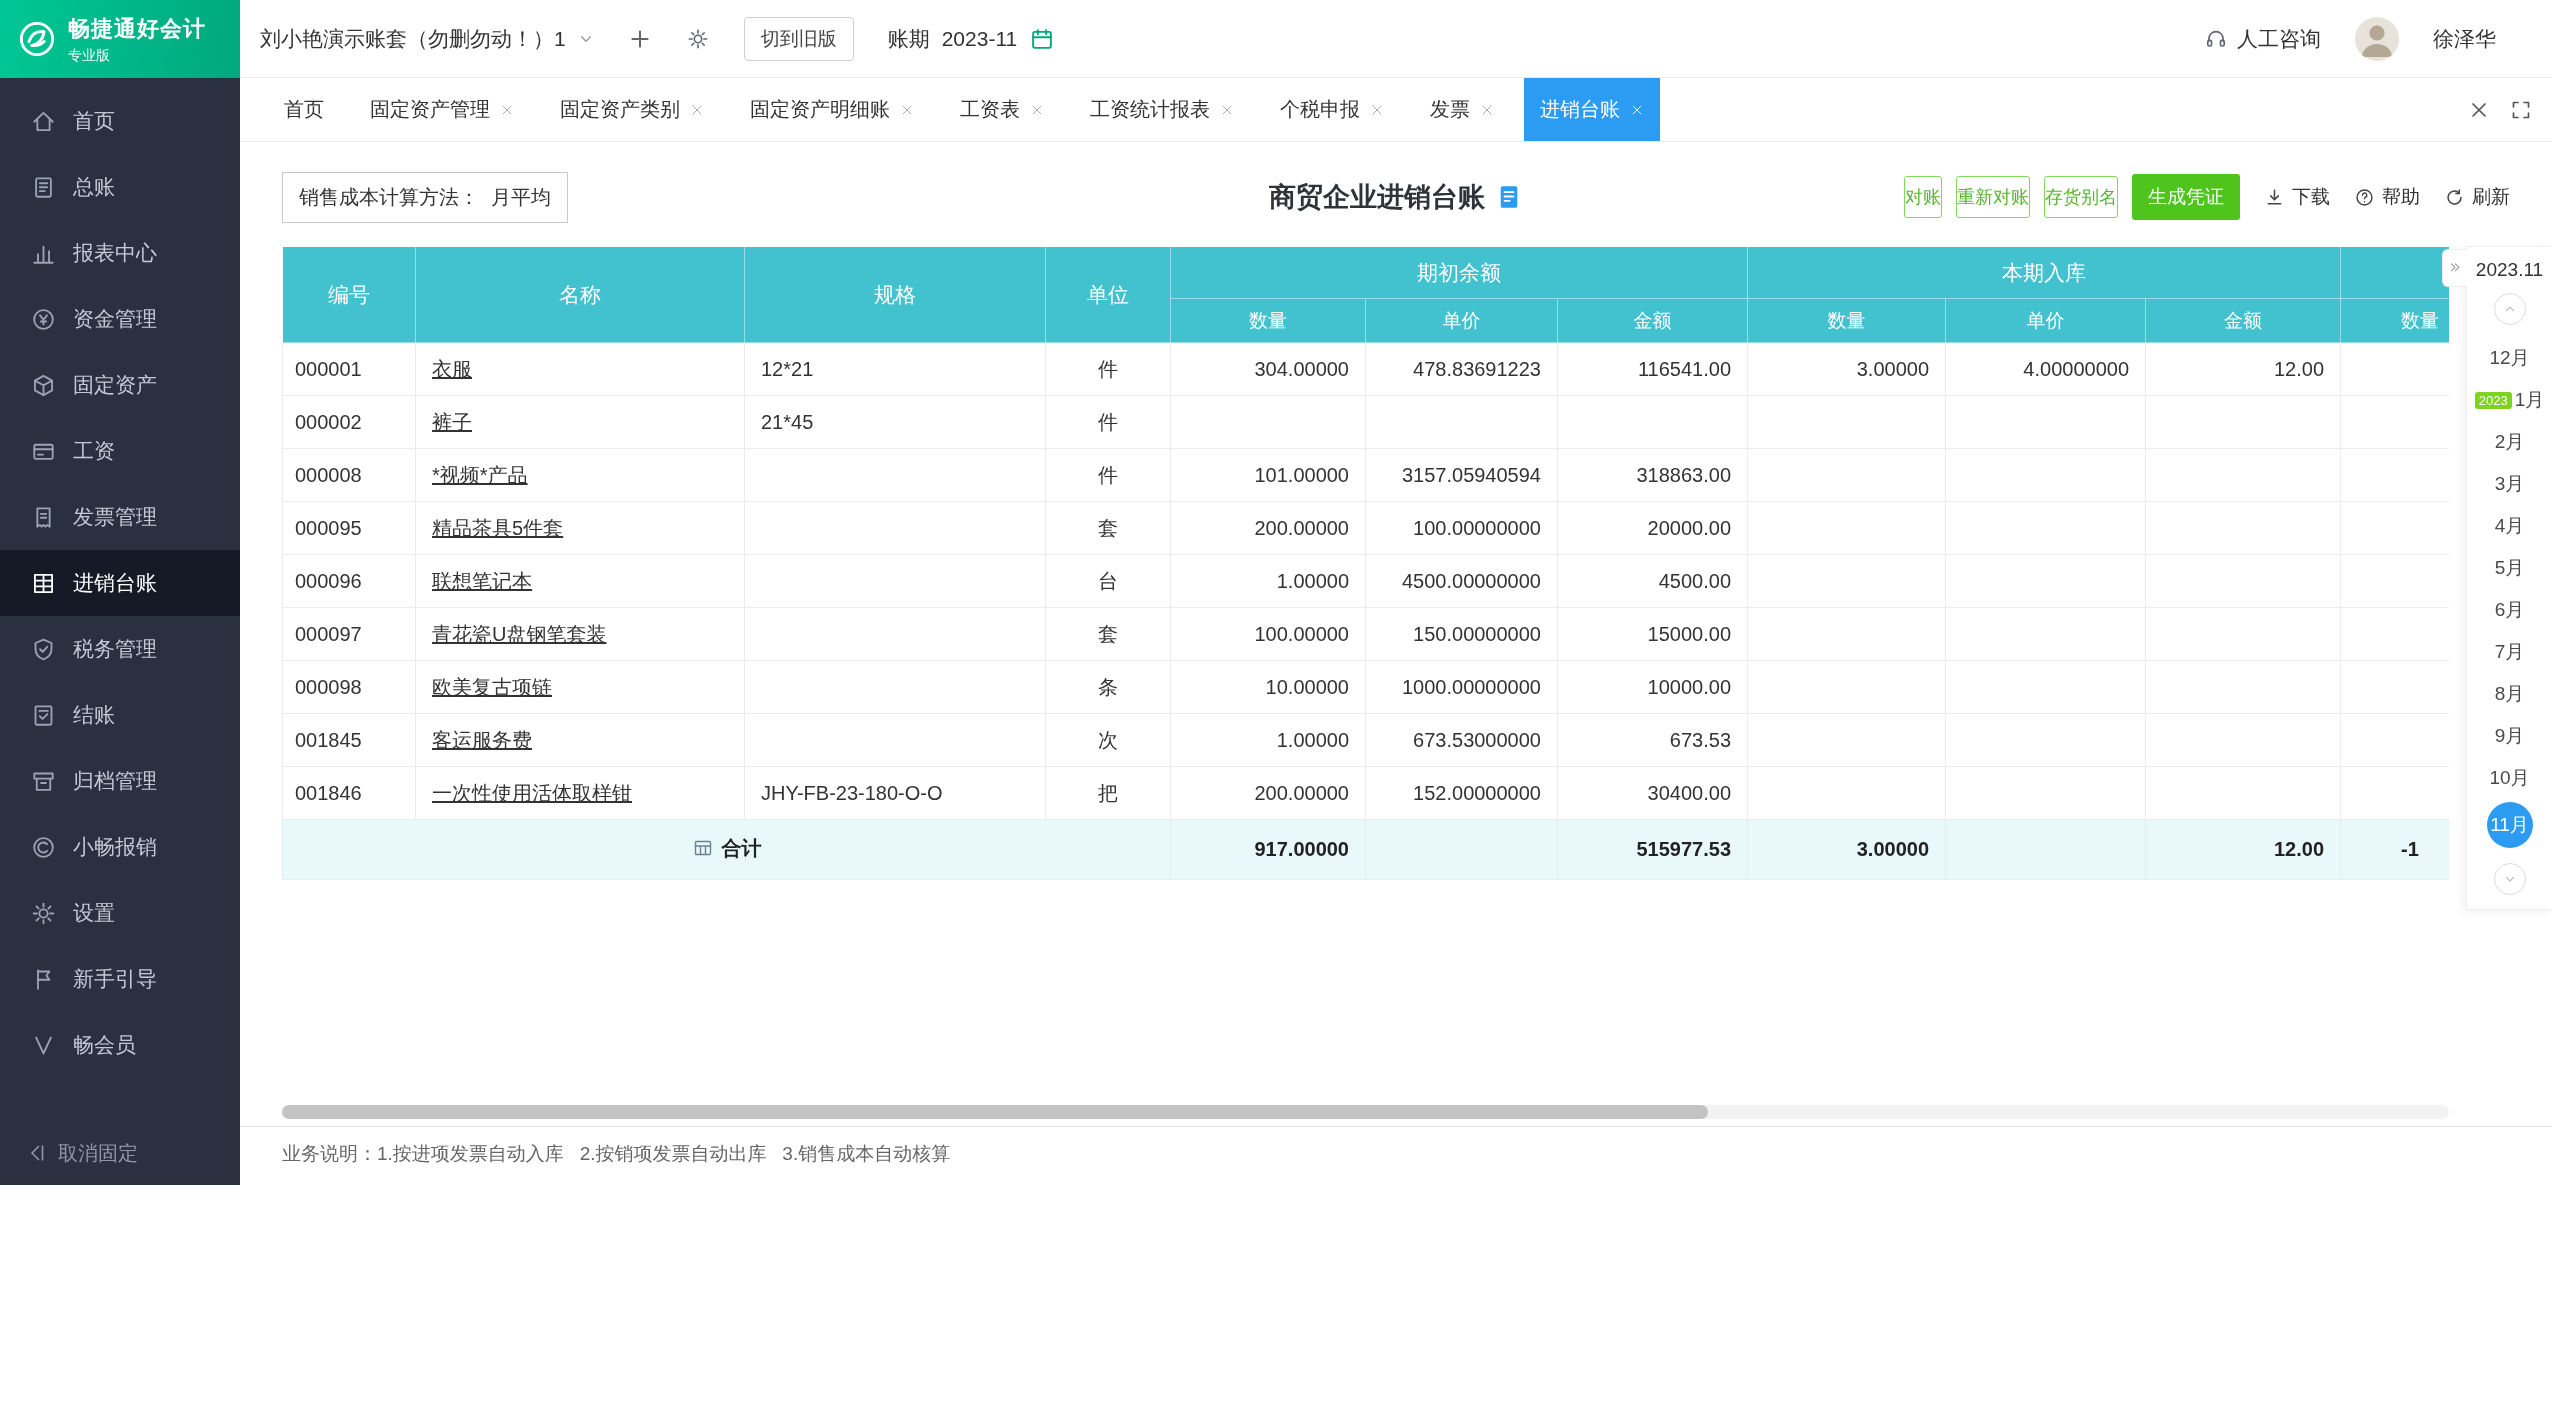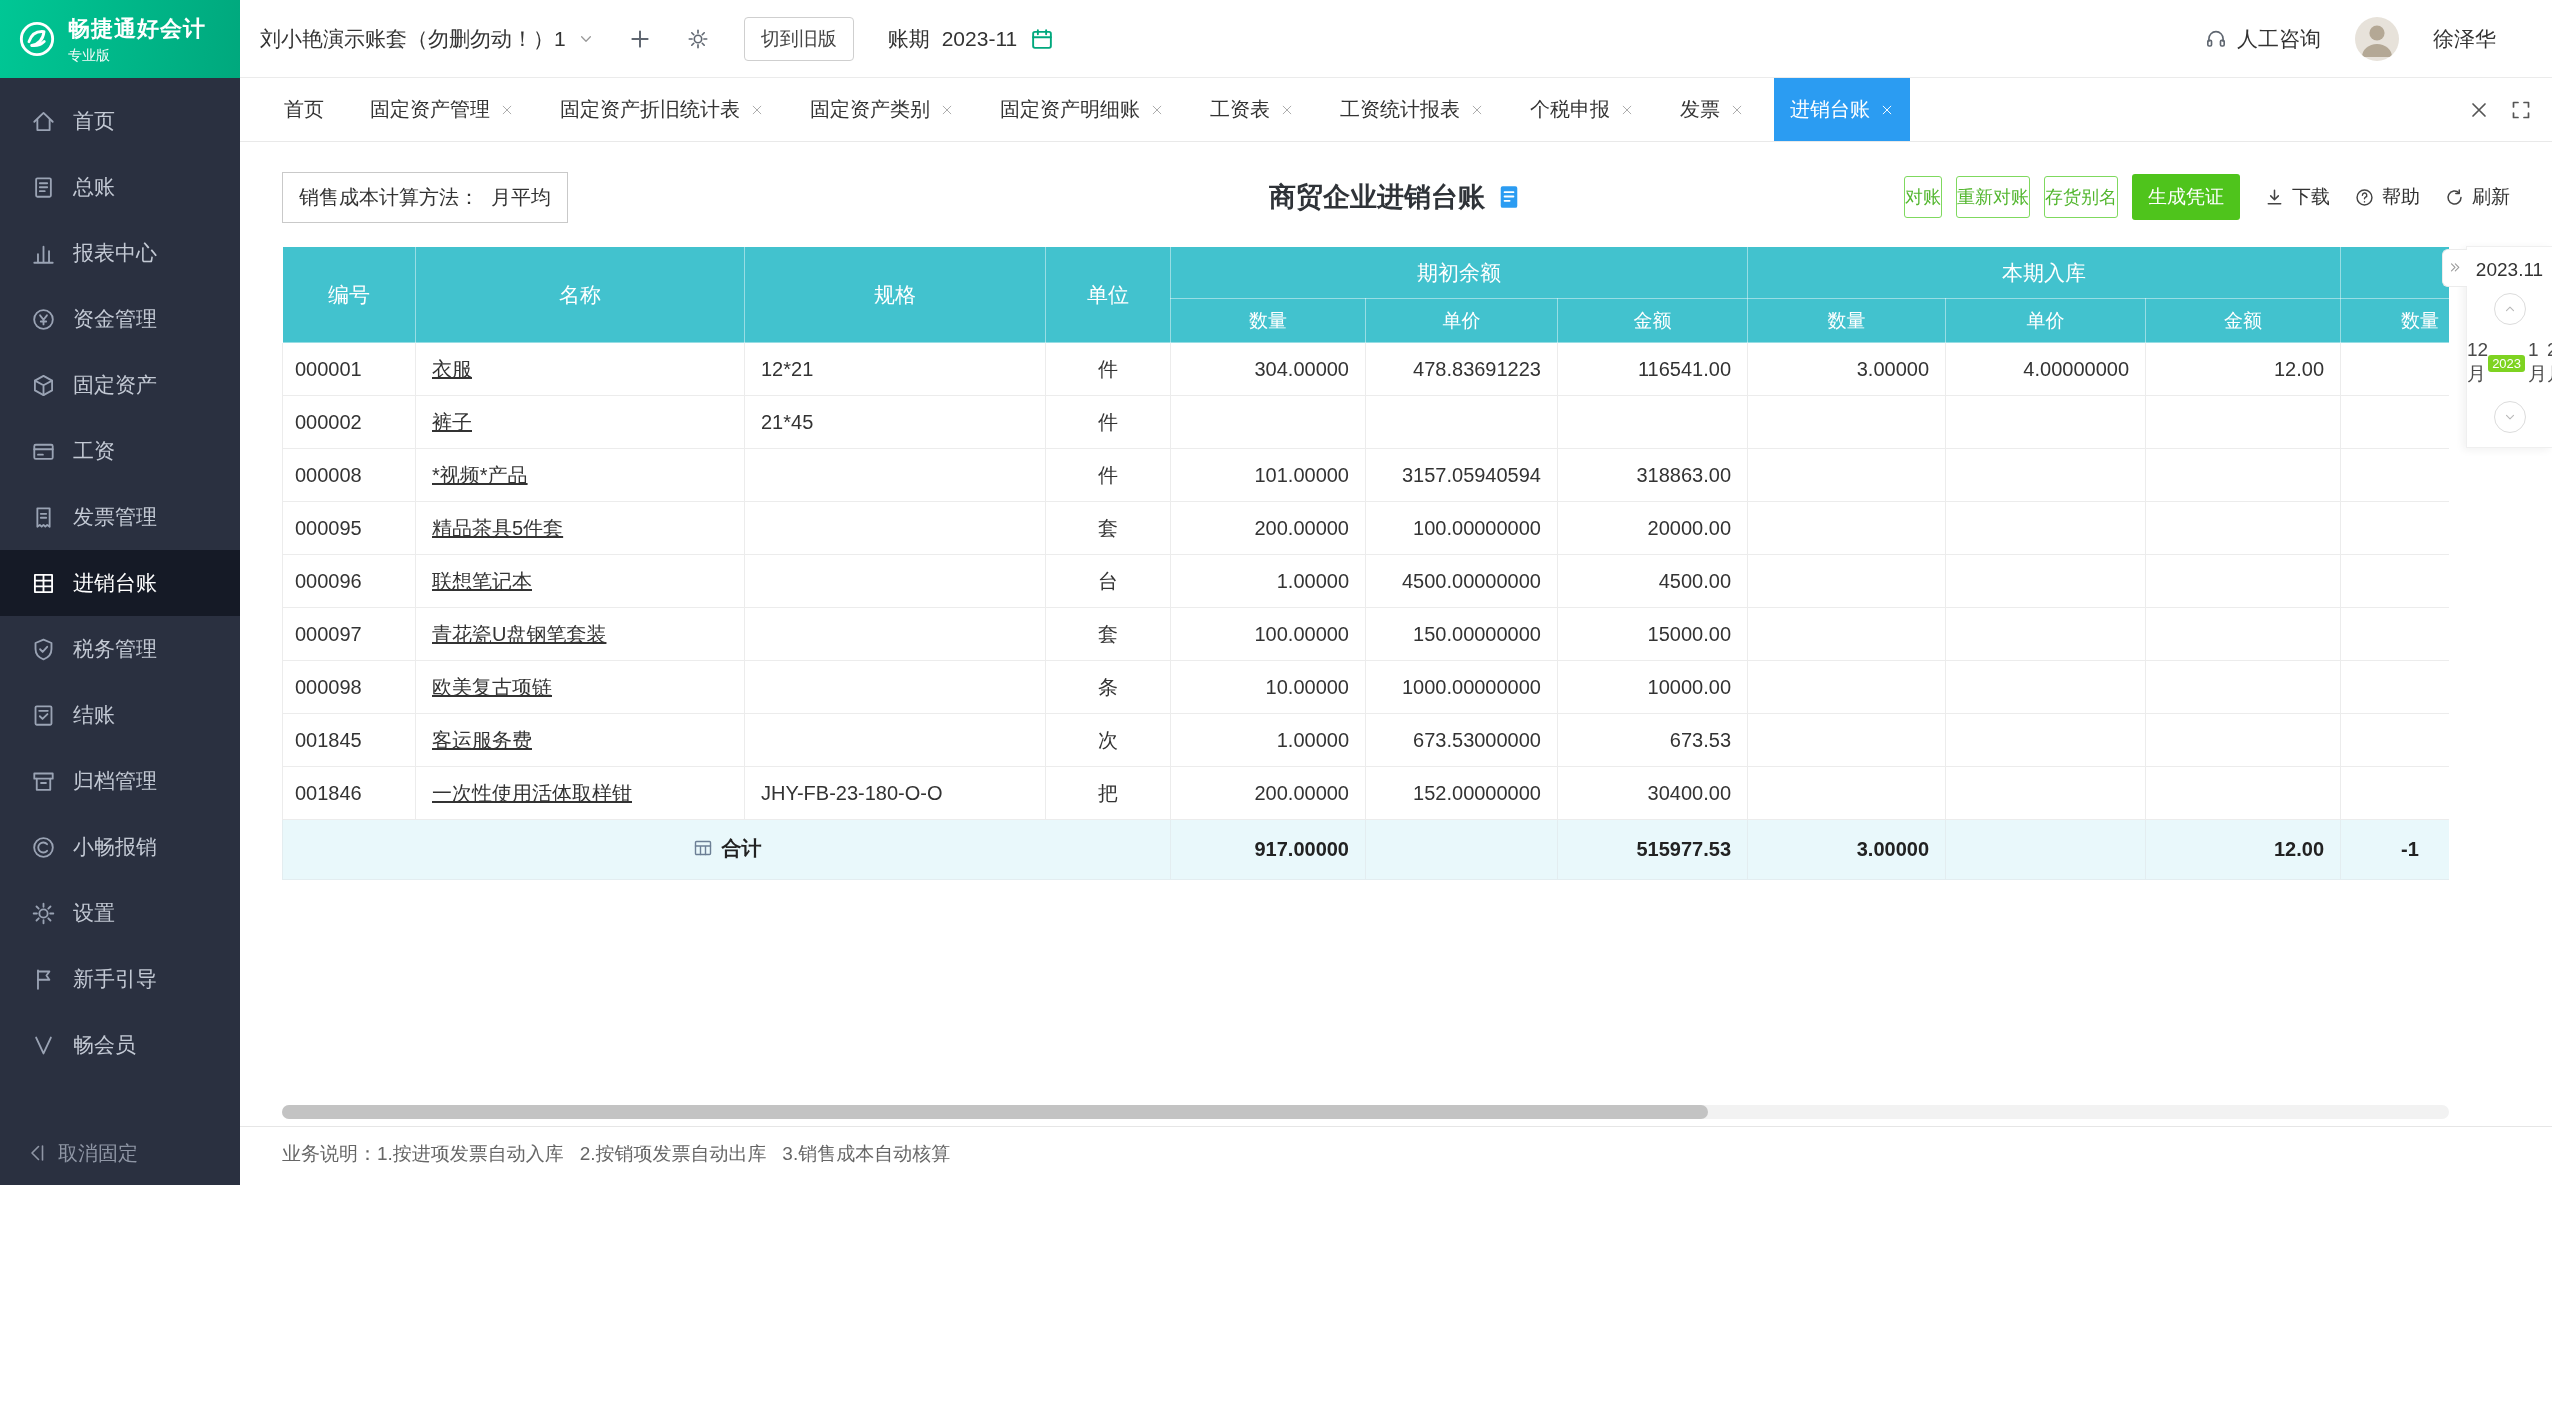--- a/index.html
+++ b/index.html
@@ -78,21 +78,21 @@
   .total-label-inner{display:inline-flex;align-items:center;gap:8px;}
   .total-icon{width:22px;height:22px;color:#6c7f95;display:inline-flex;}
 
   
   .calendar-rail{position:absolute;top:104px;right:0;width:86px;background:#fff;border:1px solid #efefef;border-right:none;box-shadow:-3px 2px 8px rgba(0,0,0,.06);display:flex;flex-direction:column;align-items:center;padding:12px 0 14px;gap:12px;}
   .rail-collapse{position:absolute;left:-25px;top:2px;width:25px;height:38px;background:#fff;border:1px solid #ececec;border-right:none;border-radius:6px 0 0 6px;display:flex;align-items:center;justify-content:center;color:#9b9b9b;cursor:pointer;}
   .rail-collapse svg{width:14px;height:14px;}
   .cal-current{font-size:19px;color:#333;white-space:nowrap;}
   .cal-arrow{width:32px;height:32px;border:1px solid #dcdcdc;border-radius:50%;color:#b9b9b9;display:flex;align-items:center;justify-content:center;cursor:pointer;}
   .cal-arrow svg{width:14px;height:14px;}
-  .cal-list{display:flex;flex-direction:row;align-items:center;width:100%;}
+  .cal-list{display:flex;flex-direction:column;align-items:center;width:100%;}
   .cal-item{height:42px;width:100%;display:flex;align-items:center;justify-content:center;gap:3px;font-size:19px;color:#4a4a4a;cursor:pointer;}
   .cal-item.active{height:52px;}
   .cal-year-badge{background:var(--year-badge-green,#7ed321);color:#fff;font-size:13px;padding:2px 4px;border-radius:3px;line-height:1;}
   .cal-month.circle{width:46px;height:46px;border-radius:50%;background:var(--accent-blue,#2b9cf2);color:#fff;display:flex;align-items:center;justify-content:center;}
 
   
   .h-scroll-track{position:absolute;left:42px;bottom:66px;width:2167px;height:14px;border-radius:7px;background:#f2f2f2;}
   .h-scroll-thumb{width:1426px;height:14px;border-radius:7px;background:#c3c3c3;cursor:pointer;}
   .footer-divider{position:absolute;left:0;right:0;bottom:58px;border-top:1px solid #e6e6e6;}
   .footer-note{position:absolute;left:42px;bottom:18px;font-size:19px;color:#666;white-space:pre;}
@@ -318,28 +318,20 @@
       <span class="username" data-name="username">徐泽华</span>
     </header>
 
     <div class="tabbar" data-name="tabbar">
       <div class="tab-list" data-name="tab-list">
           <div class="tab" data-name="tab-首页">
             <span data-name="tab-label">首页</span>
           </div>
           <div class="tab" data-name="tab-固定资产管理">
             <span data-name="tab-label">固定资产管理</span>
-            <span class="tab-close" data-name="tab-close-icon">
-              <svg viewBox="0 0 22 22" width="13" height="13" fill="none" stroke="currentColor" stroke-width="1.5" stroke-linecap="round" stroke-linejoin="round">
-                <path d="M5 5 L17 17 M17 5 L5 17"></path>
-              </svg>
-            </span>
-          </div>
-          <div class="tab" data-name="tab-固定资产折旧统计表">
-            <span data-name="tab-label">固定资产折旧统计表</span>
             <span class="tab-close" data-name="tab-close-icon">
               <svg viewBox="0 0 22 22" width="13" height="13" fill="none" stroke="currentColor" stroke-width="1.5" stroke-linecap="round" stroke-linejoin="round">
                 <path d="M5 5 L17 17 M17 5 L5 17"></path>
               </svg>
             </span>
           </div>
           <div class="tab" data-name="tab-固定资产类别">
             <span data-name="tab-label">固定资产类别</span>
             <span class="tab-close" data-name="tab-close-icon">
               <svg viewBox="0 0 22 22" width="13" height="13" fill="none" stroke="currentColor" stroke-width="1.5" stroke-linecap="round" stroke-linejoin="round">

